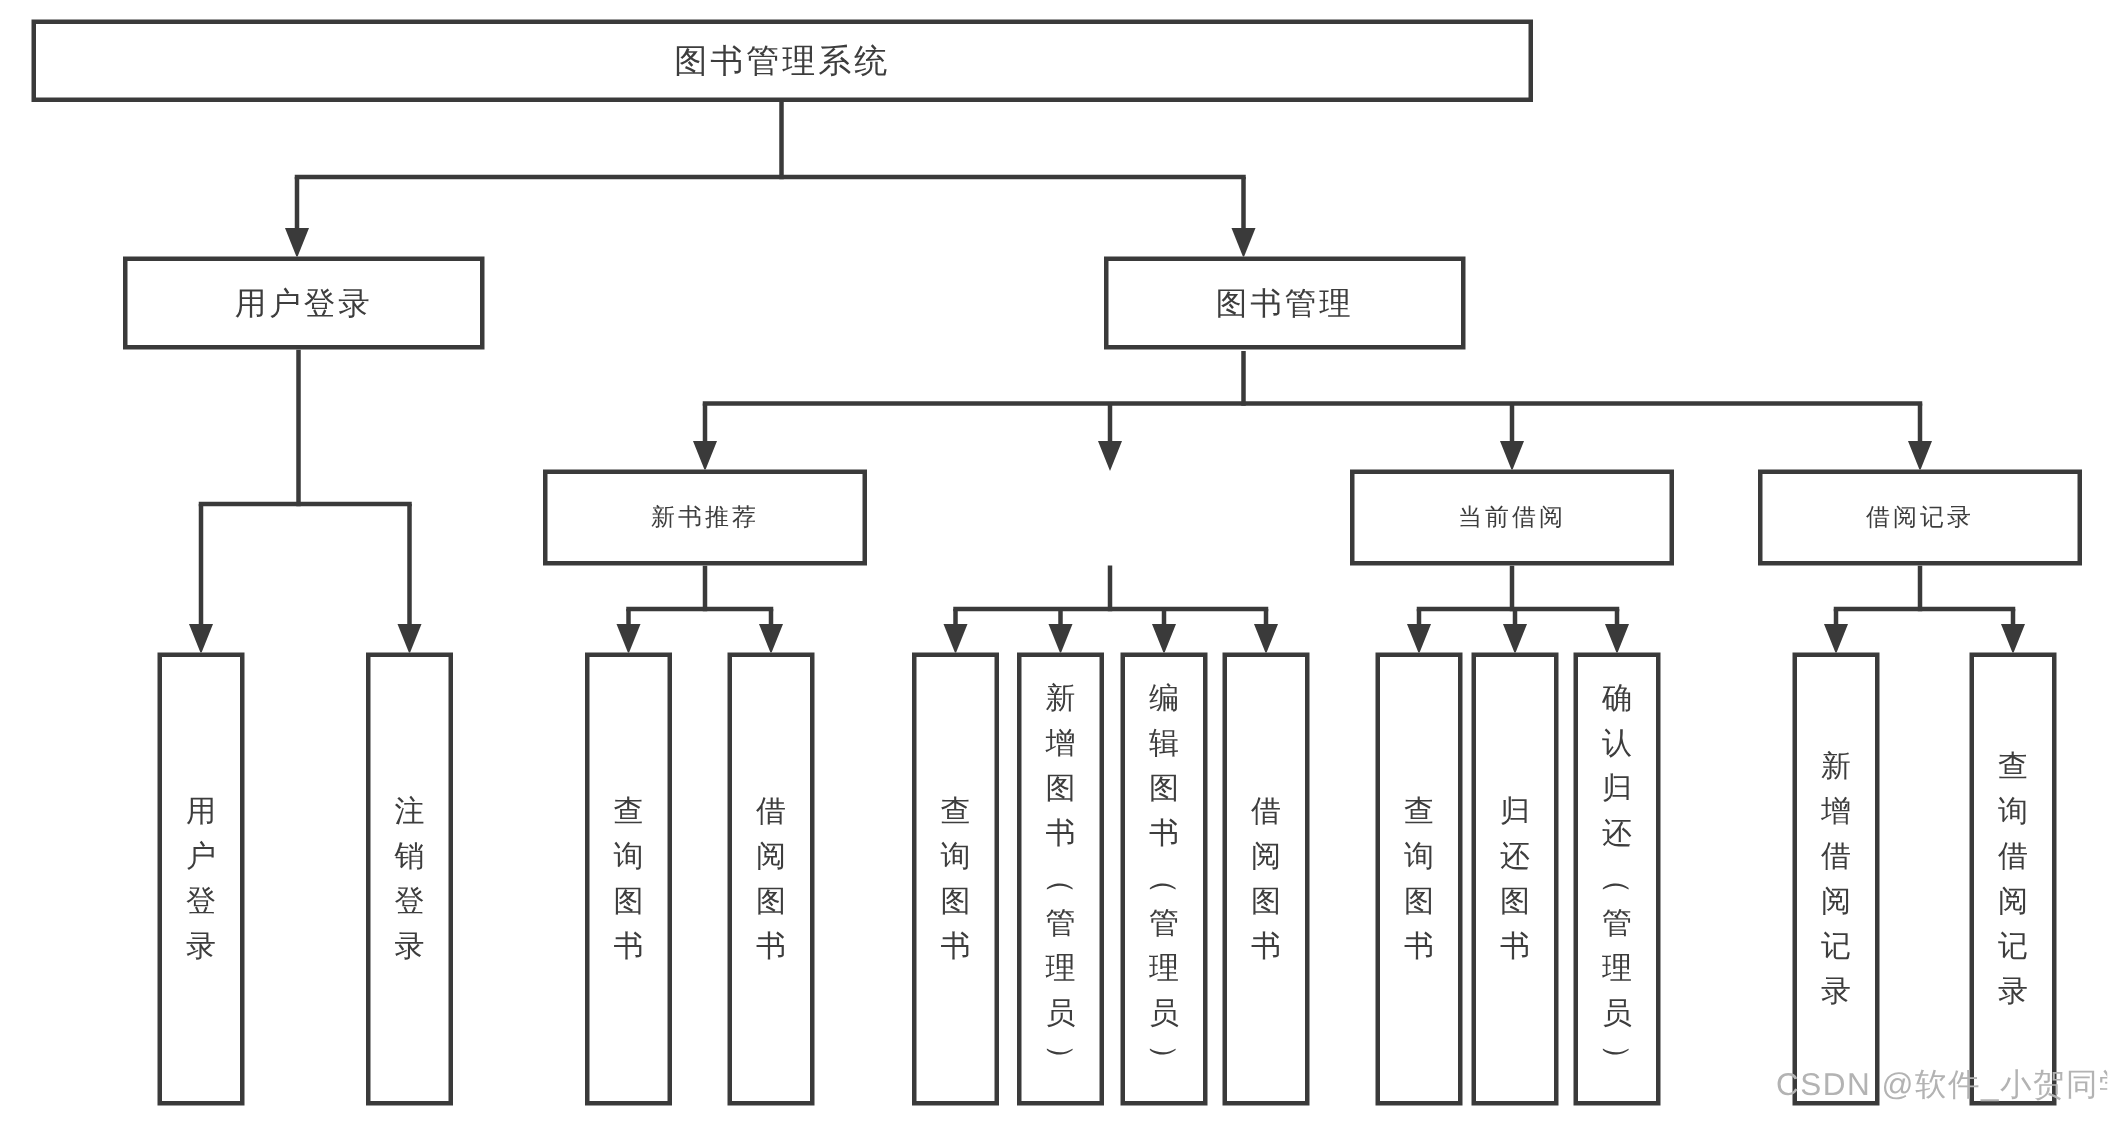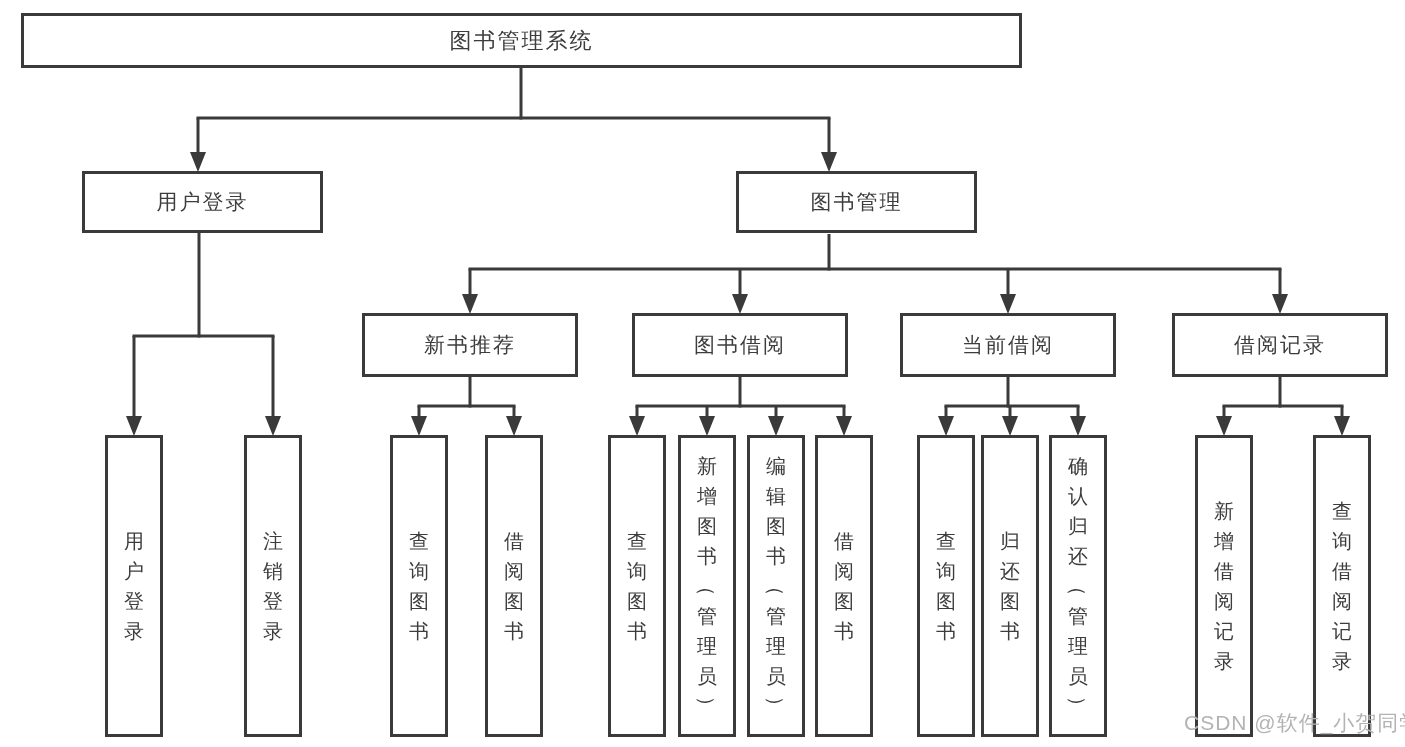--- a/index.html
+++ b/index.html
@@ -24,21 +24,21 @@
     box-sizing:border-box;
     background:#fff;
     border:3px solid var(--line);
     color:var(--text);
     display:flex;align-items:center;justify-content:center;
     z-index:2;
   }
   .node .label{letter-spacing:2px;}
   .root-node{left:21px;top:13px;width:1001px;height:55px;font-size:22px;}
   .l2-node{top:171px;width:241px;height:62px;font-size:21px;}
-  .l3-node{top:313px;width:216px;height:64px;font-size:21px;}
+  .l3-node{top:313px;width:216px;height:64px;font-size:16px;}
   .leaf{top:435px;width:58px;height:302px;font-size:20px;}
   .vtext{
     display:flex;flex-direction:column;
     align-items:center;justify-content:center;
     width:100%;height:100%;
   }
   .vtext span{display:block;line-height:30px;height:30px;text-align:center;}
   .vtext span.rotg{transform:rotate(90deg);}
   .watermark{
     position:absolute;left:1184px;top:709px;
@@ -122,23 +122,20 @@
   <div class="node l2-node" style="left:82px;">
     <span class="label">用户登录</span>
   </div>
   <div class="node l2-node" style="left:716px;margin-left:20px;">
     <span class="label">图书管理</span>
   </div>
 
   <div class="node l3-node" style="left:362px;">
     <span class="label">新书推荐</span>
   </div>
-  <div class="node l3-node" style="left:632px;">
-    <span class="label">图书借阅</span>
-  </div>
   <div class="node l3-node" style="left:1172px;">
     <span class="label">借阅记录</span>
   </div>
   <div class="node l3-node" style="left:900px;">
     <span class="label">当前借阅</span>
   </div>
 
   <div class="node leaf" style="left:105px;">
     <div class="vtext">
         <span>用</span>

